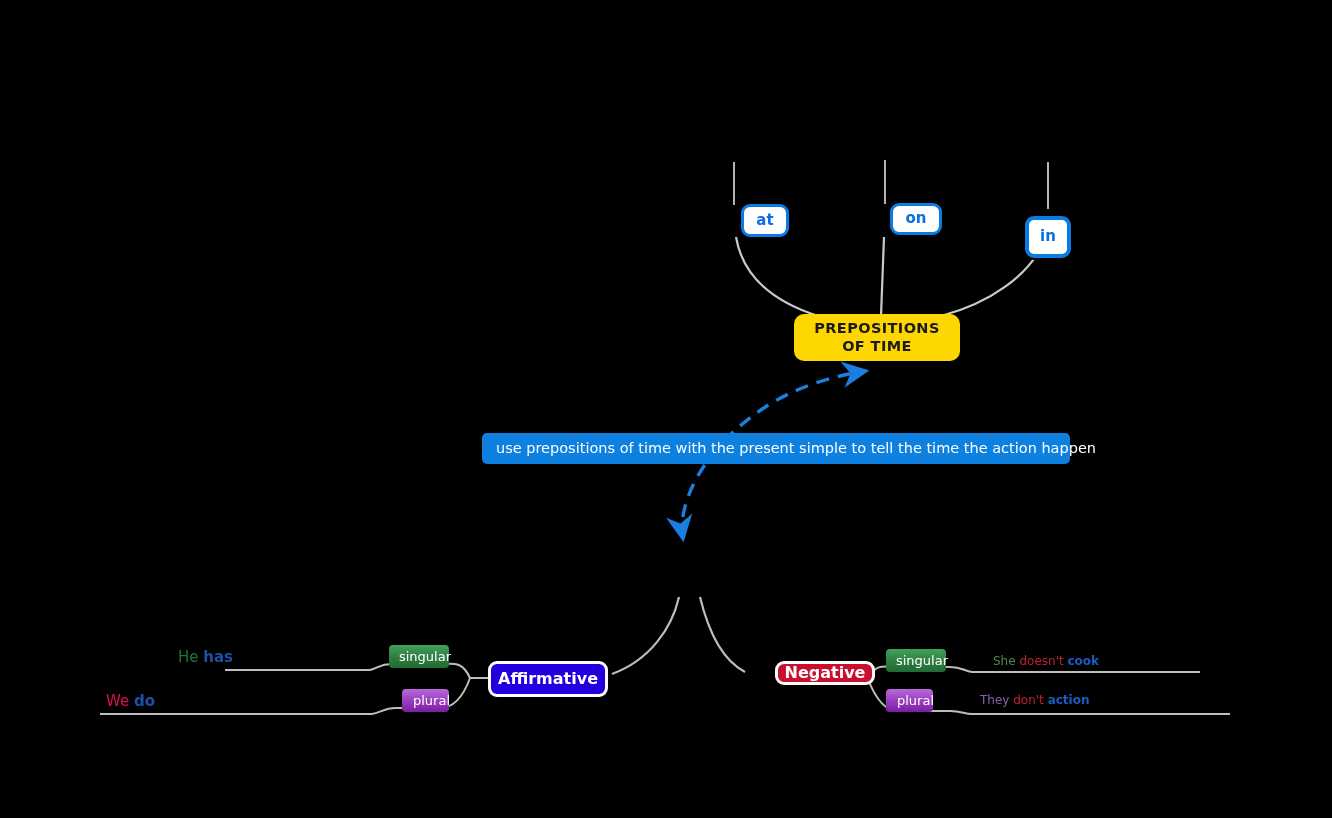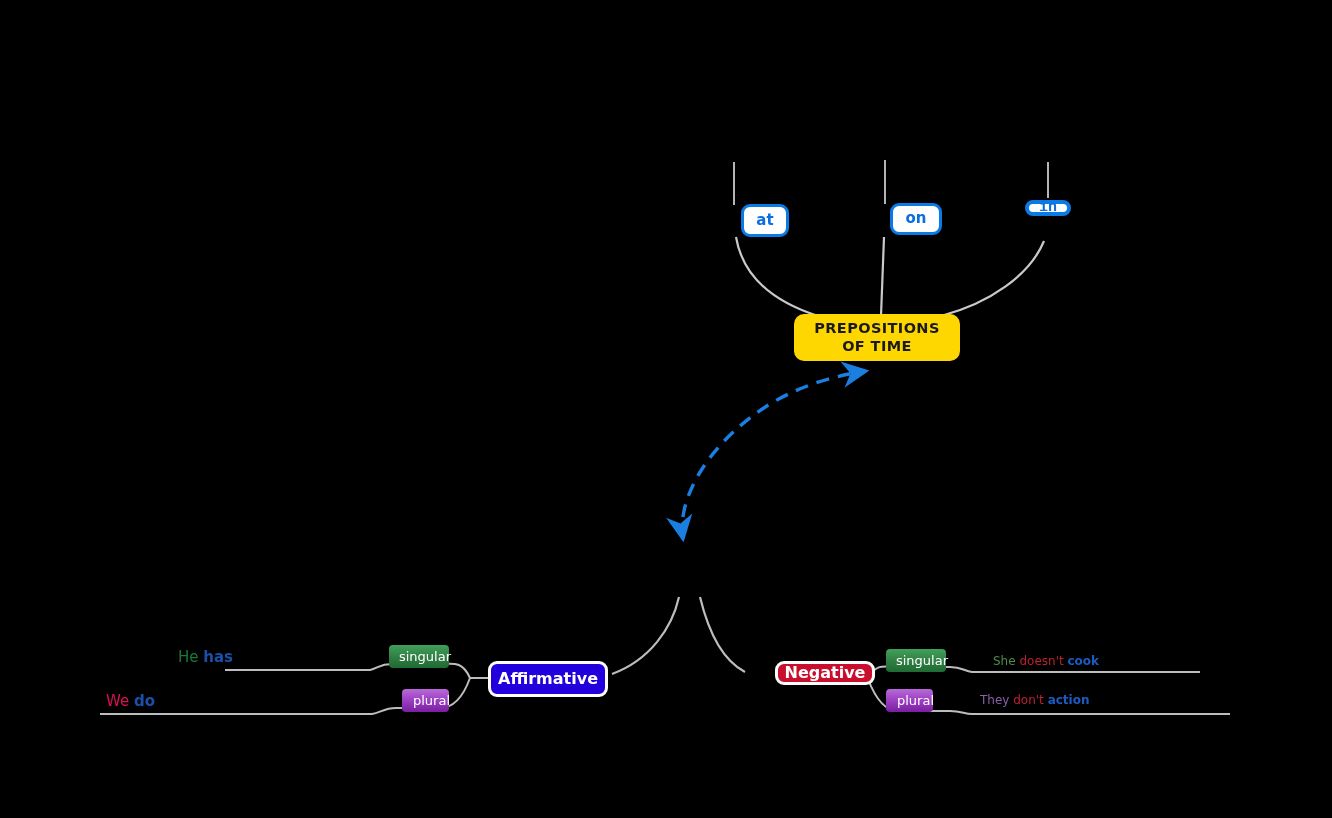--- a/index.html
+++ b/index.html
@@ -183,29 +183,32 @@
   </svg>
 
   <div class="node pill-prep" style="left:709px; top:204px; width:48px; height:33px;margin-left:32px;">
     <span>at</span>
   </div>
 
   <div class="node pill-prep" style="left:890px; top:203px; width:52px; height:32px;">
     <span>on</span>
   </div>
 
-  <div class="node pill-prep thick" style="left:1025px; top:200px; width:46px; height:16px;font-family:Liberation Mono, monospace;">
+  <div class="node pill-prep thick" style="left:1025px; top:216px; width:46px; height:42px;">
     <span>in</span>
   </div>
 
   <div class="node node-yellow" style="left:794px; top:314px; width:166px; height:47px;">
     <span>PREPOSITIONS</span>
     <span>OF TIME</span>
   </div>
 
+  <div class="node note-bar" style="left:482px; top:433px; width:588px; height:31px;">
+    <span>use prepositions of time with the present simple to tell the time the action happen</span>
+  </div>
 
 
   <div class="node node-affirmative" style="left:488px; top:661px; width:120px; height:36px;">
     <span>Affirmative</span>
   </div>
 
   <div class="node node-negative" style="left:746px; top:661px; width:100px; height:24px;margin-left:29px;">
     <span>Negative</span>
   </div>
 

